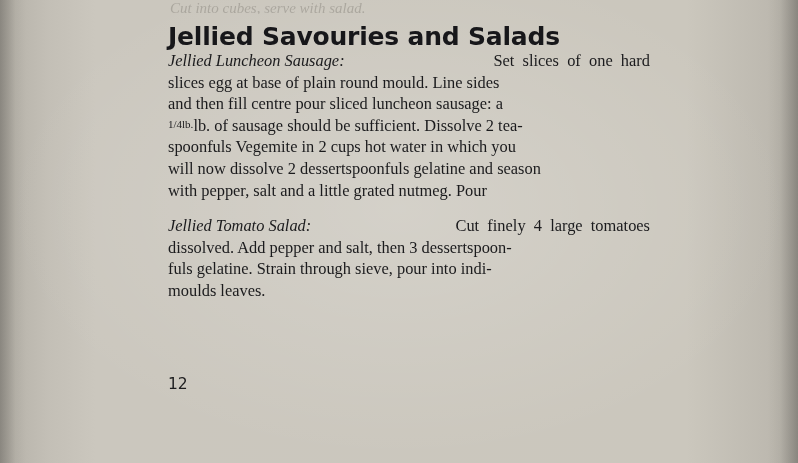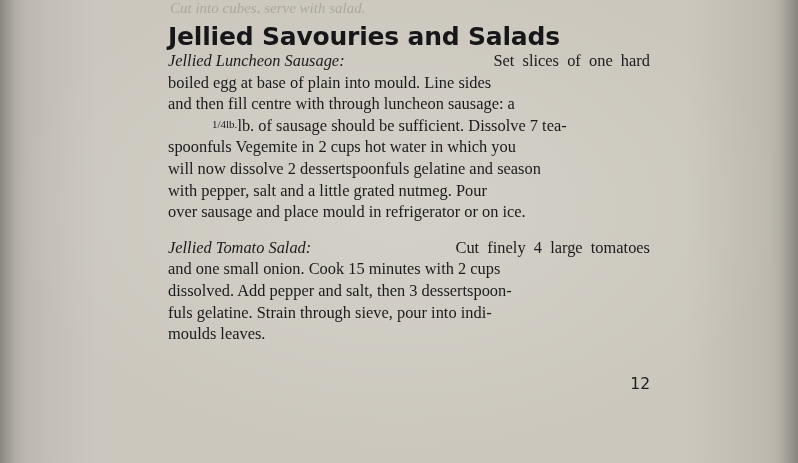--- a/index.html
+++ b/index.html
@@ -88,28 +88,27 @@
     white-space: pre;
   }
   .it {
     font-style: italic;
   }
   .frac {
     display: inline-block;
     font-size: 11px;
     line-height: 1;
     vertical-align: 0.25em;
-    margin-left: 44px;
   }
   .pageno {
     position: absolute;
     left: 0;
     top: 375px;
     width: 482px;
-    text-align: right;
+    text-align: left;
     font-size: 15.5px;
     color: #1d1d1f;
     font-family: "DejaVu Sans", sans-serif;
   }
   .edge-left {
     position: absolute;
     left: 0;
     top: 0;
     width: 26px;
     height: 463px;
@@ -140,35 +139,33 @@
 
     <h1 class="heading">Jellied Savouries and Salads</h1>
 
     <div class="body-text">
 
       <p class="para">
         <span class="line just">
             <span class="it">Jellied Luncheon Sausage:</span>
             <span>Set  slices  of  one  hard</span>
           </span>
-        <span class="line">boiled egg at base of plain into mould.   Line sides</span>
-        <span class="line">and then fill centre with through luncheon sausage: a</span>
-        <span class="line"><span class="frac">1/4lb.</span><span>lb. of sausage should be sufficient.   Dissolve 7 tea-</span></span>
+        <span class="line">slices egg at base of plain round mould.   Line sides</span>
+        <span class="line">and then fill centre pour sliced luncheon sausage: a</span>
+        <span class="line"><span class="frac">1/4lb.</span><span>lb. of sausage should be sufficient.   Dissolve 2 tea-</span></span>
         <span class="line">spoonfuls Vegemite in 2 cups hot water in which you</span>
         <span class="line">will now dissolve 2 dessertspoonfuls gelatine and season</span>
         <span class="line">with pepper, salt and a little grated nutmeg.   Pour</span>
-        <span class="line">over sausage and place mould in refrigerator or on ice.</span>
       </p>
 
       <p class="para">
         <span class="line just">
             <span class="it">Jellied Tomato Salad:</span>
             <span>Cut  finely  4  large  tomatoes</span>
           </span>
-        <span class="line">and one small onion.   Cook 15 minutes with 2 cups</span>
         <span class="line">dissolved.   Add pepper and salt, then 3 dessertspoon-</span>
         <span class="line">fuls gelatine.    Strain through sieve, pour into indi-</span>
         <span class="line">moulds leaves.</span>
       </p>
 
     </div>
 
     <div class="pageno">12</div>
 
   </div>

